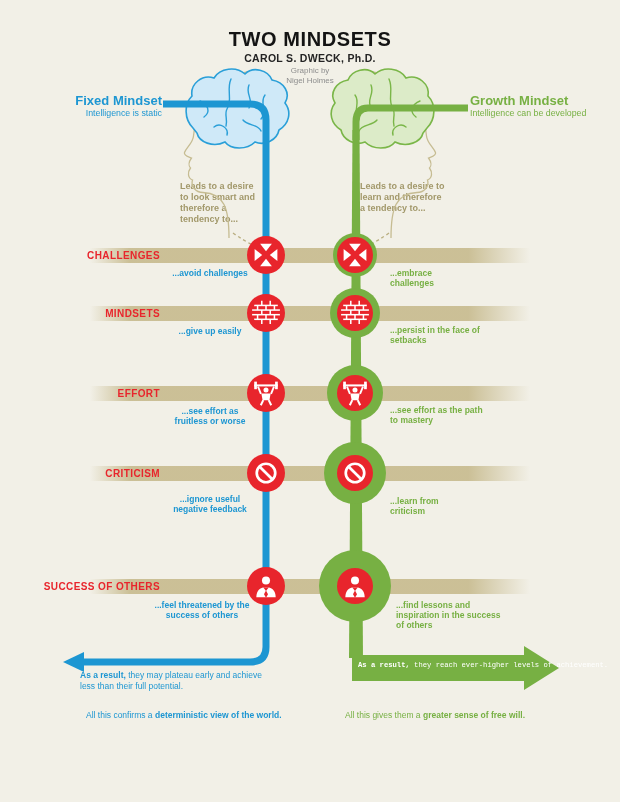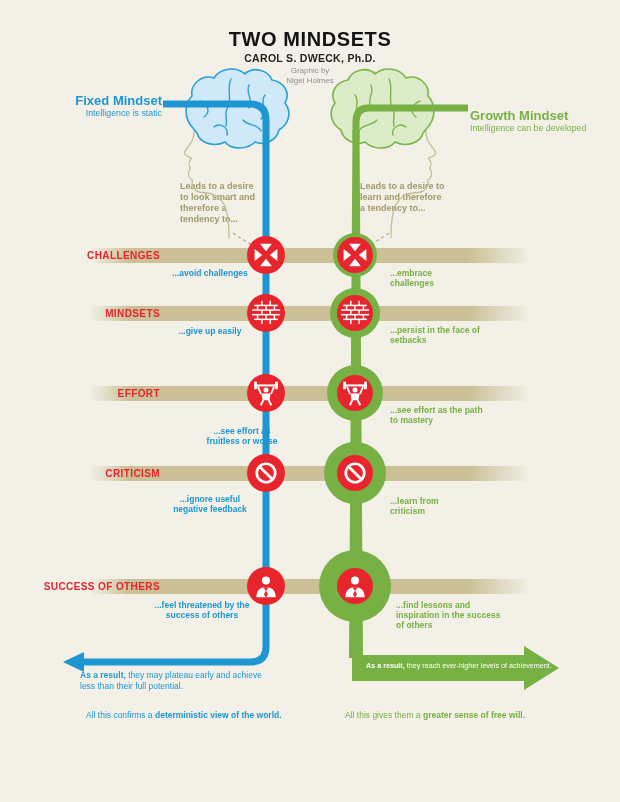--- a/index.html
+++ b/index.html
@@ -7,21 +7,21 @@
          font-family:"Liberation Sans",sans-serif;}
   .abs{position:absolute;}
 
   
   .title{left:0;right:0;top:28px;text-align:center;font-size:20px;font-weight:800;color:#141414;letter-spacing:.6px;}
   .author{left:0;right:0;top:52px;text-align:center;font-size:10.5px;font-weight:700;color:#232323;letter-spacing:.3px;}
   .credit{left:0;right:0;top:66px;text-align:center;font-size:8px;color:#8e8e8e;line-height:9.5px;}
 
   
   .fixed-hd{left:18px;top:94px;width:144px;text-align:right;color:#1d96d2;}
-  .growth-hd{left:470px;top:94px;width:146px;text-align:left;color:#77b043;margin-top:15px;}
+  .growth-hd{left:470px;top:94px;width:146px;text-align:left;color:#77b043;}
   .hd-name{font-size:13px;font-weight:700;line-height:14px;}
   .hd-sub{font-size:8.8px;line-height:11px;}
 
   
   .desire{font-size:9px;line-height:11px;color:#a2986a;font-weight:700;}
   .desire-left{left:180px;top:181px;width:82px;text-align:left;}
   .desire-right{left:360px;top:181px;width:88px;text-align:left;}
 
   
   .band{left:90px;width:440px;height:15px;z-index:1;
@@ -29,21 +29,21 @@
   .b1{top:248px;}.b2{top:306px;}.b3{top:386px;}.b4{top:466px;}.b5{top:579px;}
 
   
   .cat{left:28px;width:132px;text-align:right;font-size:10px;font-weight:700;color:#e8252c;letter-spacing:.4px;z-index:4;}
   .c1{top:250px;}.c2{top:308px;}.c3{top:388px;}.c4{top:468px;}.c5{top:581px;}
 
   
   .flabel{color:#1d96d2;font-size:8.5px;font-weight:700;line-height:10px;text-align:center;z-index:4;}
   .fl1{left:170px;width:80px;top:268px;}
   .fl2{left:170px;width:80px;top:326px;}
-  .fl3{left:170px;width:80px;top:426px;margin-left:32px;}
+  .fl3{left:170px;width:80px;top:406px;}
   .fl4{left:170px;width:80px;top:494px;}
   .fl5{left:152px;width:100px;top:600px;}
   .glabel{color:#77b043;font-size:8.5px;font-weight:700;line-height:10px;text-align:left;z-index:4;}
   .gl1{left:390px;width:75px;top:268px;}
   .gl2{left:390px;width:92px;top:325px;}
   .gl3{left:390px;width:100px;top:405px;}
   .gl4{left:390px;width:85px;top:496px;}
   .gl5{left:396px;width:105px;top:600px;}
 
   
@@ -56,21 +56,21 @@
   .gc2{left:330px;top:288px;width:50px;height:50px;}
   .gc3{left:327px;top:365px;width:56px;height:56px;}
   .gc4{left:324px;top:442px;width:62px;height:62px;}
   .gc5{left:319px;top:550px;width:72px;height:72px;}
   .ginner{width:36px;height:36px;border-radius:50%;background:#e8252c;display:flex;align-items:center;justify-content:center;}
   .icon{width:32px;height:32px;display:block;}
 
   
   .result-fixed{left:80px;top:670px;width:188px;font-size:8.5px;line-height:10.5px;color:#1d96d2;z-index:4;}
   .concl-fixed{left:78px;top:710px;font-size:8.5px;color:#1d96d2;white-space:nowrap;z-index:4;margin-left:8px;}
-  .result-growth{left:366px;top:661px;width:200px;font-size:7.2px;color:#ffffff;white-space:nowrap;z-index:4;}
+  .result-growth{left:358px;top:661px;width:200px;font-size:7.2px;color:#ffffff;white-space:nowrap;z-index:4;font-family:Liberation Mono, monospace;}
   .concl-growth{left:345px;top:710px;font-size:8.5px;color:#77b043;white-space:nowrap;z-index:4;}
   b{font-weight:700;}
 
   svg.artwork{position:absolute;left:0;top:0;z-index:2;}
 </style>
 </head>
 <body>
 
 <div class="stage">
 

